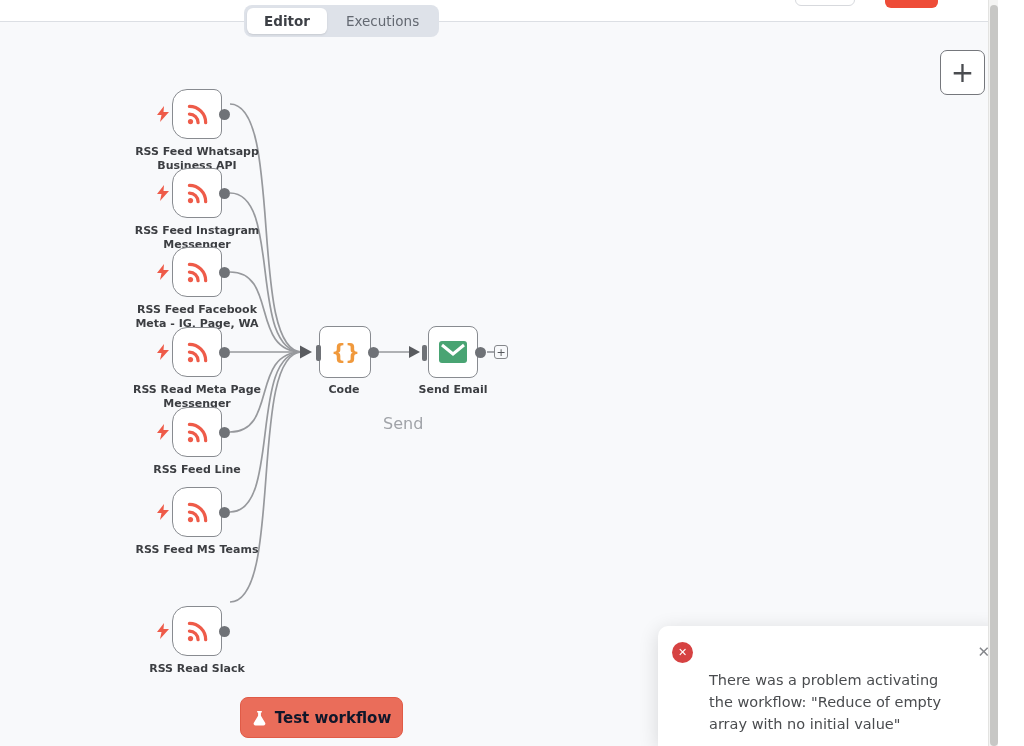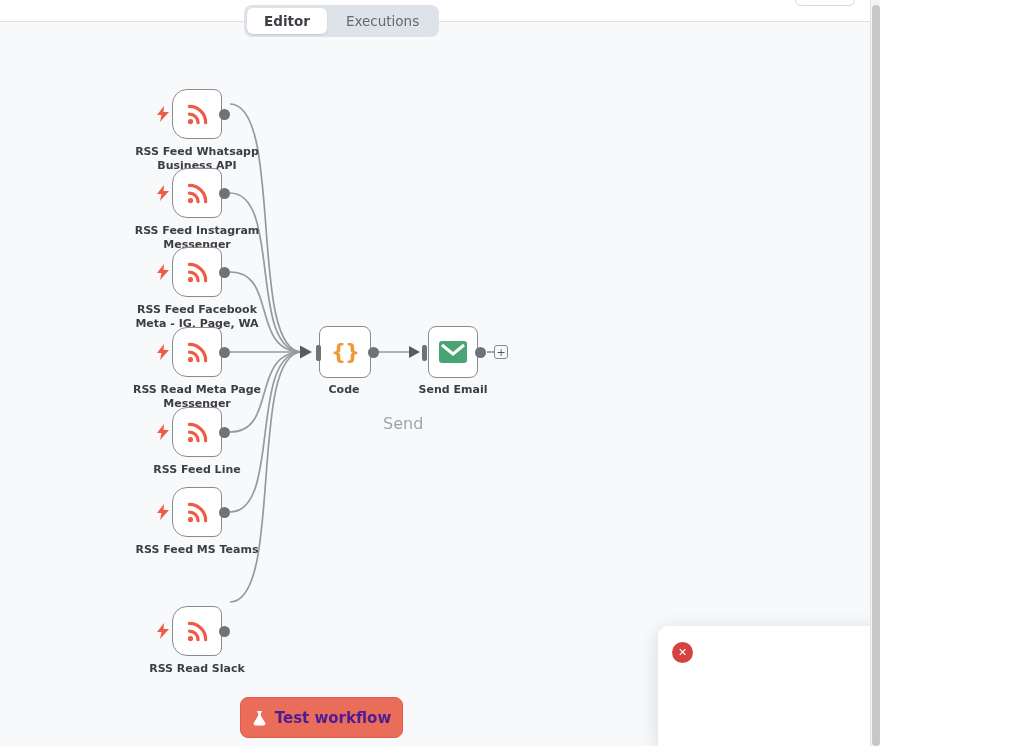--- a/index.html
+++ b/index.html
@@ -1,18 +1,18 @@
 <!DOCTYPE html>
 <html><head>
 <meta charset="utf-8">
 <style>
   * { margin:0; padding:0; box-sizing:border-box; }
   html,body { width:1024px; height:746px; overflow:hidden; }
   body { font-family:"DejaVu Sans","Liberation Sans",sans-serif; background:#fff; }
-  #app { position:relative; width:880px; height:746px; background:#f8f9fb; overflow:hidden; }
+  #app { position:relative; width:998px; height:746px; background:#f8f9fb; overflow:hidden; }
 
   
   .header { position:absolute; top:0; left:0; width:1024px; height:22px; background:#fff; border-bottom:1px solid #dcdfe4; z-index:3; }
   .tab-switcher { position:absolute; top:5px; left:244px; height:32px; background:#dee2e9; border-radius:8px; display:flex; align-items:center; padding:3px; gap:2px; z-index:6; }
   .tab { height:26px; display:flex; align-items:center; padding:0 17px; border-radius:6px; font-size:13.5px; color:#636871; font-weight:500; cursor:pointer; }
   .tab.active { background:#fff; color:#3d4046; font-weight:600; box-shadow:0 1px 2px rgba(0,0,0,.10); }
 
   
   .btn-partial-white { position:absolute; top:-20px; left:795px; width:60px; height:26px; background:#fff; border:1px solid #d7d9dd; border-radius:6px; z-index:4; }
   .btn-partial-red { position:absolute; top:-20px; left:885px; width:53px; height:28px; background:#ee4c38; border-radius:6px; z-index:4; }
@@ -35,21 +35,21 @@
   .node-icon { position:absolute; inset:0; display:flex; align-items:center; justify-content:center; }
   .bolt { position:absolute; left:-16px; top:16px; width:12px; height:16px; }
   .outdot { position:absolute; right:-9px; top:18.5px; width:11px; height:11px; border-radius:50%; background:#6f7277; }
   .inbar { position:absolute; left:-7px; top:16.5px; width:5px; height:16px; border-radius:2px; background:#6f7277; }
   .nlabel { position:absolute; top:55px; left:-46px; width:140px; text-align:center; font-size:11px; font-weight:600; color:#3c3e42; line-height:1.3; }
   .nsub { position:absolute; top:69px; left:-46px; width:140px; text-align:left; font-size:16px; font-weight:400; color:#a0a3a8;margin-top:16px; }
   .code-braces { font-size:21px; font-weight:700; color:#f0993c; letter-spacing:-1px; }
   .plus-mini { position:absolute; left:494px; top:345px; width:14px; height:14px; background:#f8f9fb; border:1.3px solid #85878b; border-radius:3px; z-index:2; display:flex; align-items:center; justify-content:center; font-size:11px; color:#55575b; line-height:1; cursor:pointer; }
 
   
-  .test-btn { position:absolute; left:240px; top:697px; width:163px; height:41px; background:#ea6d5a; border:1px solid #e05b47; border-radius:8px; display:flex; align-items:center; justify-content:center; gap:8px; color:#4c1d95; font-size:15px; font-weight:600; z-index:4; cursor:pointer; }
+  .test-btn { position:absolute; left:240px; top:697px; width:163px; height:41px; background:#ea6d5a; border:1px solid #e05b47; border-radius:8px; display:flex; align-items:center; justify-content:center; gap:8px; color:#0f172a; font-size:15px; font-weight:600; z-index:4; cursor:pointer; }
 
   
   .toast { position:absolute; left:658px; top:626px; width:348px; height:120px; background:#fff; border-radius:10px 10px 0 0; box-shadow:0 4px 20px rgba(0,0,0,.14); z-index:8; }
   .toast-icon { position:absolute; left:14px; top:16px; width:21px; height:21px; border-radius:50%; background:#d64242; color:#fff; font-size:11px; font-weight:700; display:flex; align-items:center; justify-content:center; }
   .toast-title { position:absolute; left:51px; top:15px; font-size:16.5px; font-weight:700; color:#2c2d30; }
   .toast-close { position:absolute; right:16px; top:17px; font-size:15px; color:#85878b; cursor:pointer; }
   .toast-msg { position:absolute; left:51px; top:44px; width:246px; font-size:14.5px; color:#4a4c4f; line-height:1.5; }
 
   
   .scrollbar { position:absolute; right:0; top:0; width:10px; height:746px; background:#f4f4f3; border-left:1px solid #e3e3e1; z-index:9; }
@@ -237,19 +237,20 @@
   <div class="test-btn">
     <svg width="15" height="16" viewBox="0 0 16 17">
       <path d="M5.5 1 h5 v1.5 h-1 v3.5 l4.5 7.5 a2 2 0 0 1 -1.7 3 H3.7 a2 2 0 0 1 -1.7 -3 L6.5 6 V2.5 h-1 z" fill="#fff"></path>
     </svg>
     <span>Test workflow</span>
   </div>
 
   <div class="toast">
     <div class="toast-icon">✕</div>
     <div class="toast-close">✕</div>
+    <div class="toast-msg">There was a problem activating the workflow: "Reduce of empty array with no initial value"</div>
   </div>
 
   <div class="scrollbar">
     <div class="thumb"></div>
   </div>
 
 </div>
 
 </body></html>

